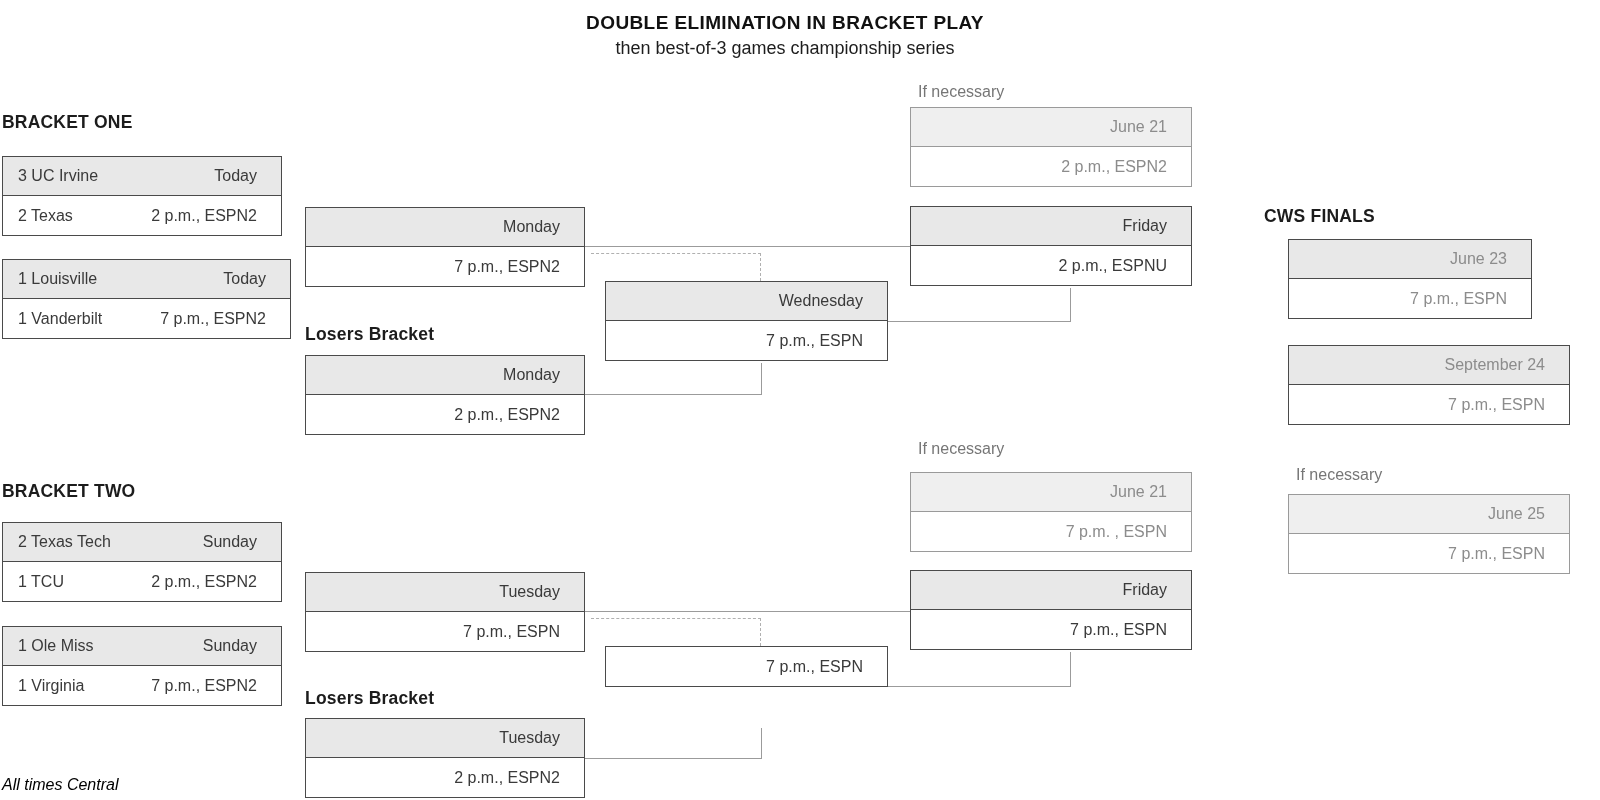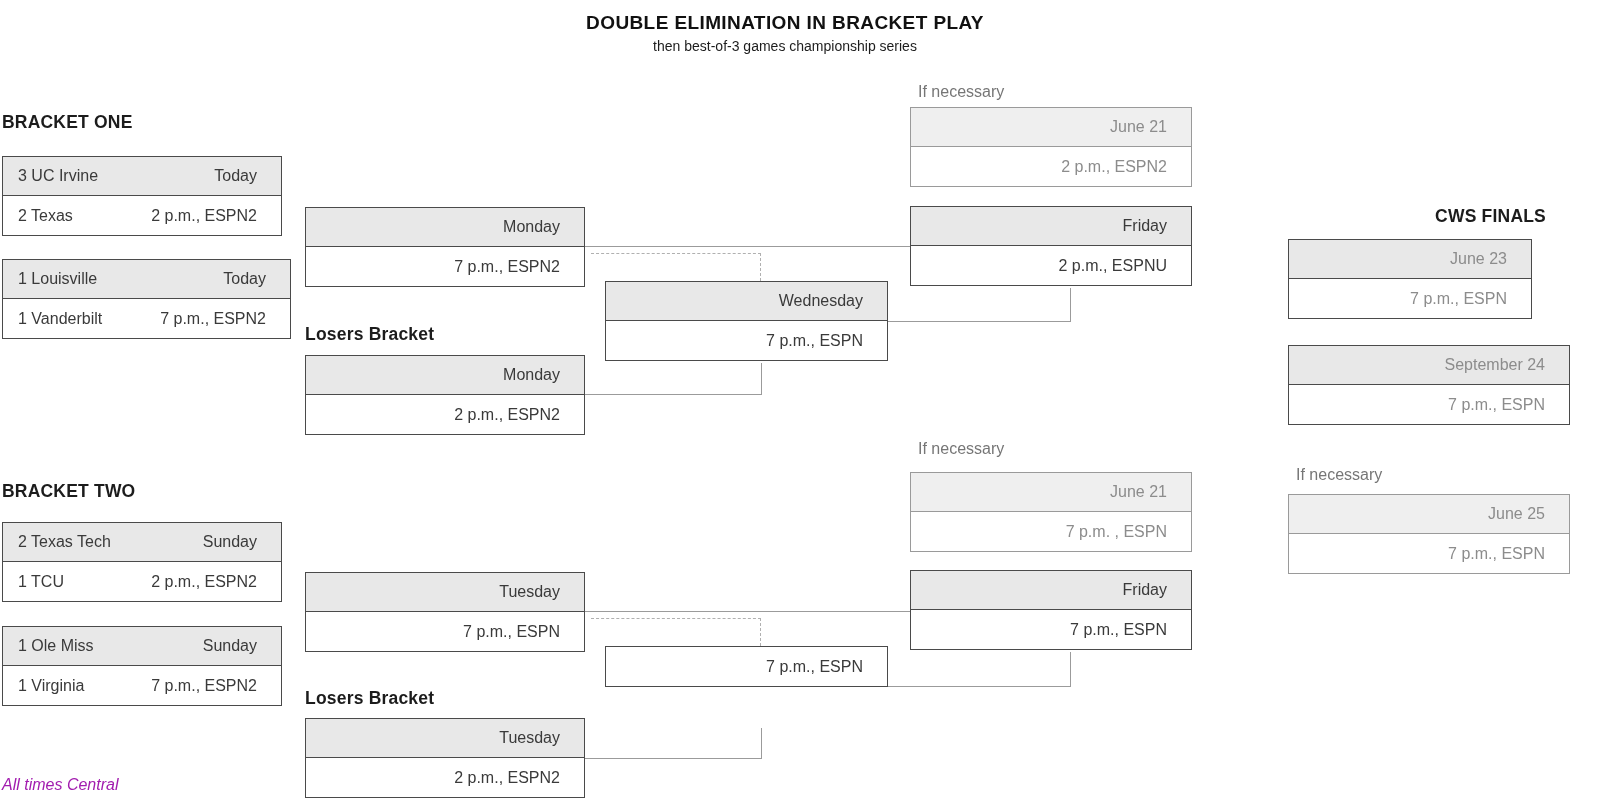--- a/index.html
+++ b/index.html
@@ -1,25 +1,25 @@
 <!DOCTYPE html>
 <html><head>
 <meta charset="utf-8">
 <style>
   html,body { margin:0; padding:0; background:#fff; }
   body { font-family:"Liberation Sans","DejaVu Sans",sans-serif; }
   #stage { position:relative; width:1600px; height:800px; background:#ffffff; overflow:hidden; }
 
   .title-wrap { position:absolute; left:0; top:12px; width:1570px; text-align:center; }
   .title { font-size:19px; font-weight:bold; color:#111; letter-spacing:.4px; }
-  .subtitle { font-size:14px; color:#1d1d1d; margin-top:4px; }
+  .subtitle { font-size:18px; color:#1d1d1d; margin-top:4px; }
 
   .h-section { position:absolute; font-weight:bold; font-size:17.5px; color:#1c1c1c; letter-spacing:.2px; }
   .h-ifnec { position:absolute; font-size:16px; color:#767676; }
-  .note { position:absolute; font-style:italic; font-size:16px; color:#a21caf; }
+  .note { position:absolute; font-style:italic; font-size:16px; color:#000000; }
 
   .box { position:absolute; border:1.5px solid #4a4a4a; background:#fff; box-sizing:border-box;
          font-size:16px; color:#3a3a3a; }
   .box .row { height:39px; display:flex; align-items:center; justify-content:space-between;
               padding:0 24px 0 15px; box-sizing:border-box; }
   .box .row.top { background:#e8e8e8; border-bottom:1.5px solid #4a4a4a; }
   .box .row.single { justify-content:flex-end; }
   .box.dim { border-color:#9a9a9a; color:#8c8c8c; }
   .box.dim .row.top { border-bottom-color:#9a9a9a; background:#efefef; }
   .box.graytext { color:#8c8c8c; }
@@ -112,21 +112,21 @@
   </div>
 
   <div class="ln h" style="left:585px; top:246px; width:325px;"></div>
   <div class="ln hd" style="left:591px; top:253px; width:170px;"></div>
   <div class="ln vd" style="left:760px; top:253px; height:28px;"></div>
   <div class="ln h" style="left:585px; top:394px; width:177px;"></div>
   <div class="ln v" style="left:761px; top:363px; height:32px;"></div>
   <div class="ln h" style="left:888px; top:321px; width:183px;"></div>
   <div class="ln v" style="left:1070px; top:288px; height:33px;"></div>
 
-  <div class="h-section" style="left:1264px; top:206px; width:282px; text-align:right;">CWS FINALS</div>
+  <div class="h-section" style="left:1264px; top:206px; width:282px; text-align:left;">CWS FINALS</div>
 
   <div class="box graytext" style="left:1288px; top:239px; width:244px;">
     <div class="row top single">
       <span>June 23</span>
     </div>
     <div class="row single">
       <span>7 p.m., ESPN</span>
     </div>
   </div>
 

